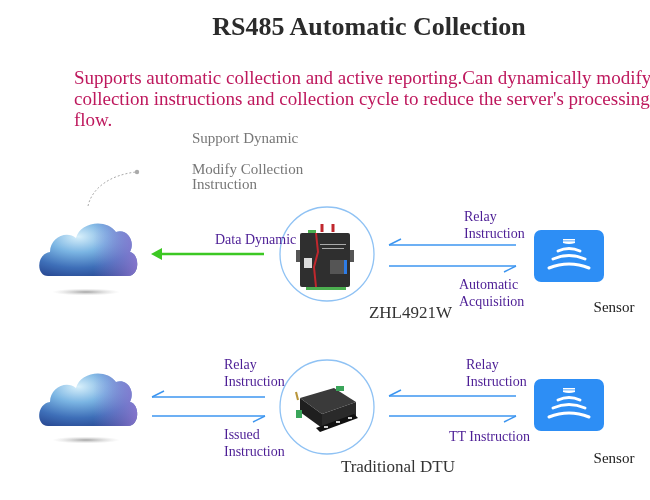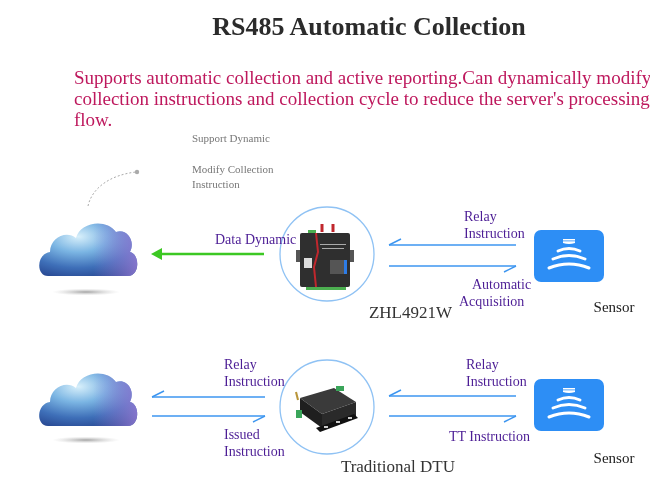--- a/index.html
+++ b/index.html
@@ -2,21 +2,21 @@
 <html><head>
 <meta charset="utf-8">
 <style>
   html, body { margin: 0; padding: 0; background: #ffffff; }
   body { width: 650px; height: 500px; position: relative; overflow: hidden;
          font-family: "Liberation Serif", "DejaVu Serif", serif; color: #333; }
   .abs { position: absolute; margin-left: 44px; }
   .title { left: 0; width: 650px; top: 12px; text-align: center; font-size: 26px;
            font-weight: bold; color: #2b2b2b; }
   .desc { left: 30px; top: 67px; width: 610px; font-size: 19px; line-height: 21px; color: #be185d; }
-  .note { font-size: 11px; color: #777; line-height: 15px; }
+  .note { font-size: 15px; color: #777; line-height: 15px; }
   .lbl { font-size: 14px; color: #4c1d95; line-height: 17px; }
   .devlbl { font-size: 17px; color: #333; text-align: right; width: 160px; }
   .sensor-lbl { font-size: 15px; color: #222; text-align: center; width: 80px; }
   svg.overlay { position: absolute; left: 0; top: 0; }
 </style>
 </head>
 <body>
 
 <div class="abs title">RS485 Automatic Collection</div>
 <div class="abs desc">Supports automatic collection and active reporting.Can dynamically modify the collection instructions and collection cycle to reduce the server's processing flow.</div>
@@ -141,21 +141,21 @@
 
 <div class="abs note" style="left:148px; top:131px;">Support Dynamic</div>
 <div class="abs note" style="left:148px; top:162px;">Modify Collection</div>
 <div class="abs note" style="left:148px; top:177px;">Instruction</div>
 
 <div class="abs lbl" style="left:171px; top:231px;">Data Dynamic</div>
 <div class="abs devlbl" style="left:248px; top:303px;">ZHL4921W</div>
 
 <div class="abs lbl" style="left:420px; top:208px;">Relay</div>
 <div class="abs lbl" style="left:420px; top:225px;">Instruction</div>
-<div class="abs lbl" style="left:428px; top:276px;text-align:right;">Automatic</div>
+<div class="abs lbl" style="left:415px; top:276px;text-align:right;">Automatic</div>
 <div class="abs lbl" style="left:415px; top:293px;">Acquisition</div>
 <div class="abs sensor-lbl" style="left:530px; top:299px;">Sensor</div>
 
 <div class="abs lbl" style="left:180px; top:356px;">Relay</div>
 <div class="abs lbl" style="left:180px; top:373px;">Instruction</div>
 <div class="abs lbl" style="left:180px; top:426px;">Issued</div>
 <div class="abs lbl" style="left:180px; top:443px;">Instruction</div>
 <div class="abs devlbl" style="left:251px; top:457px;">Traditional DTU</div>
 
 <div class="abs lbl" style="left:422px; top:356px;">Relay</div>

